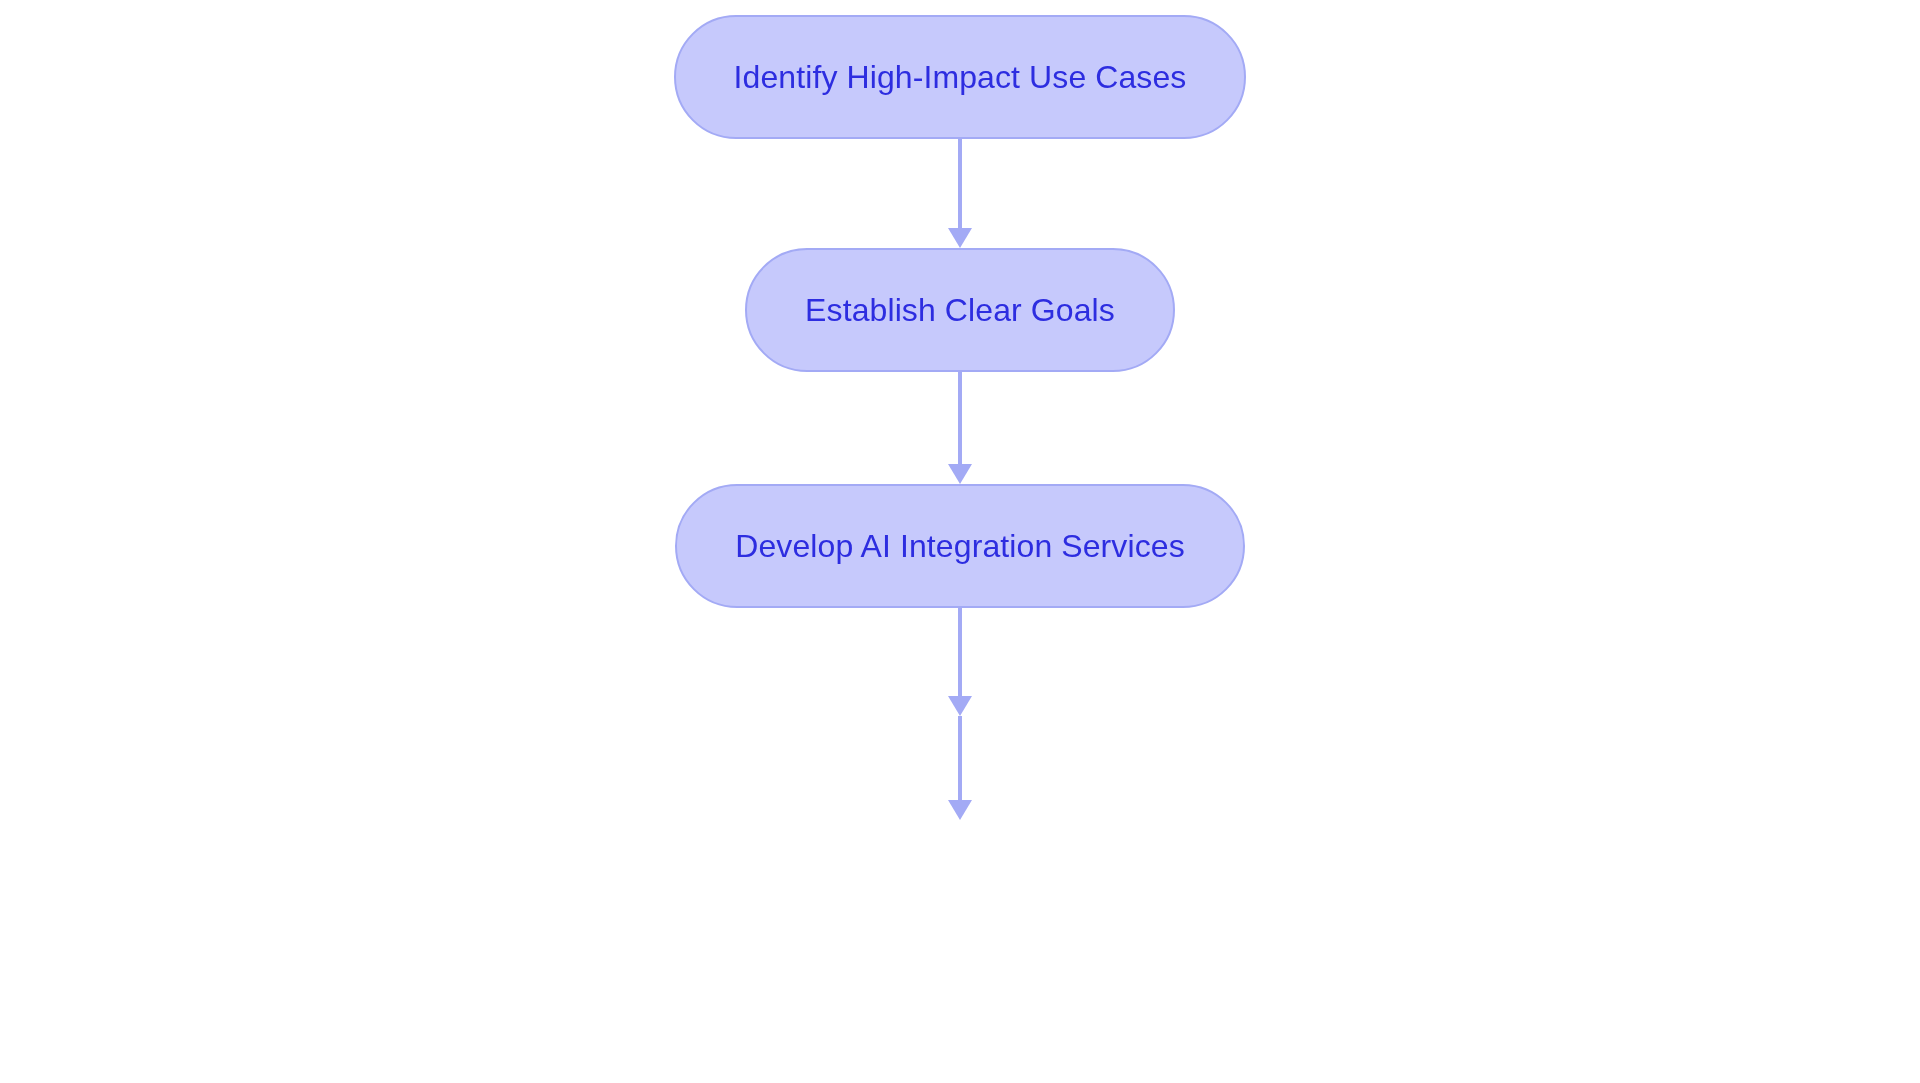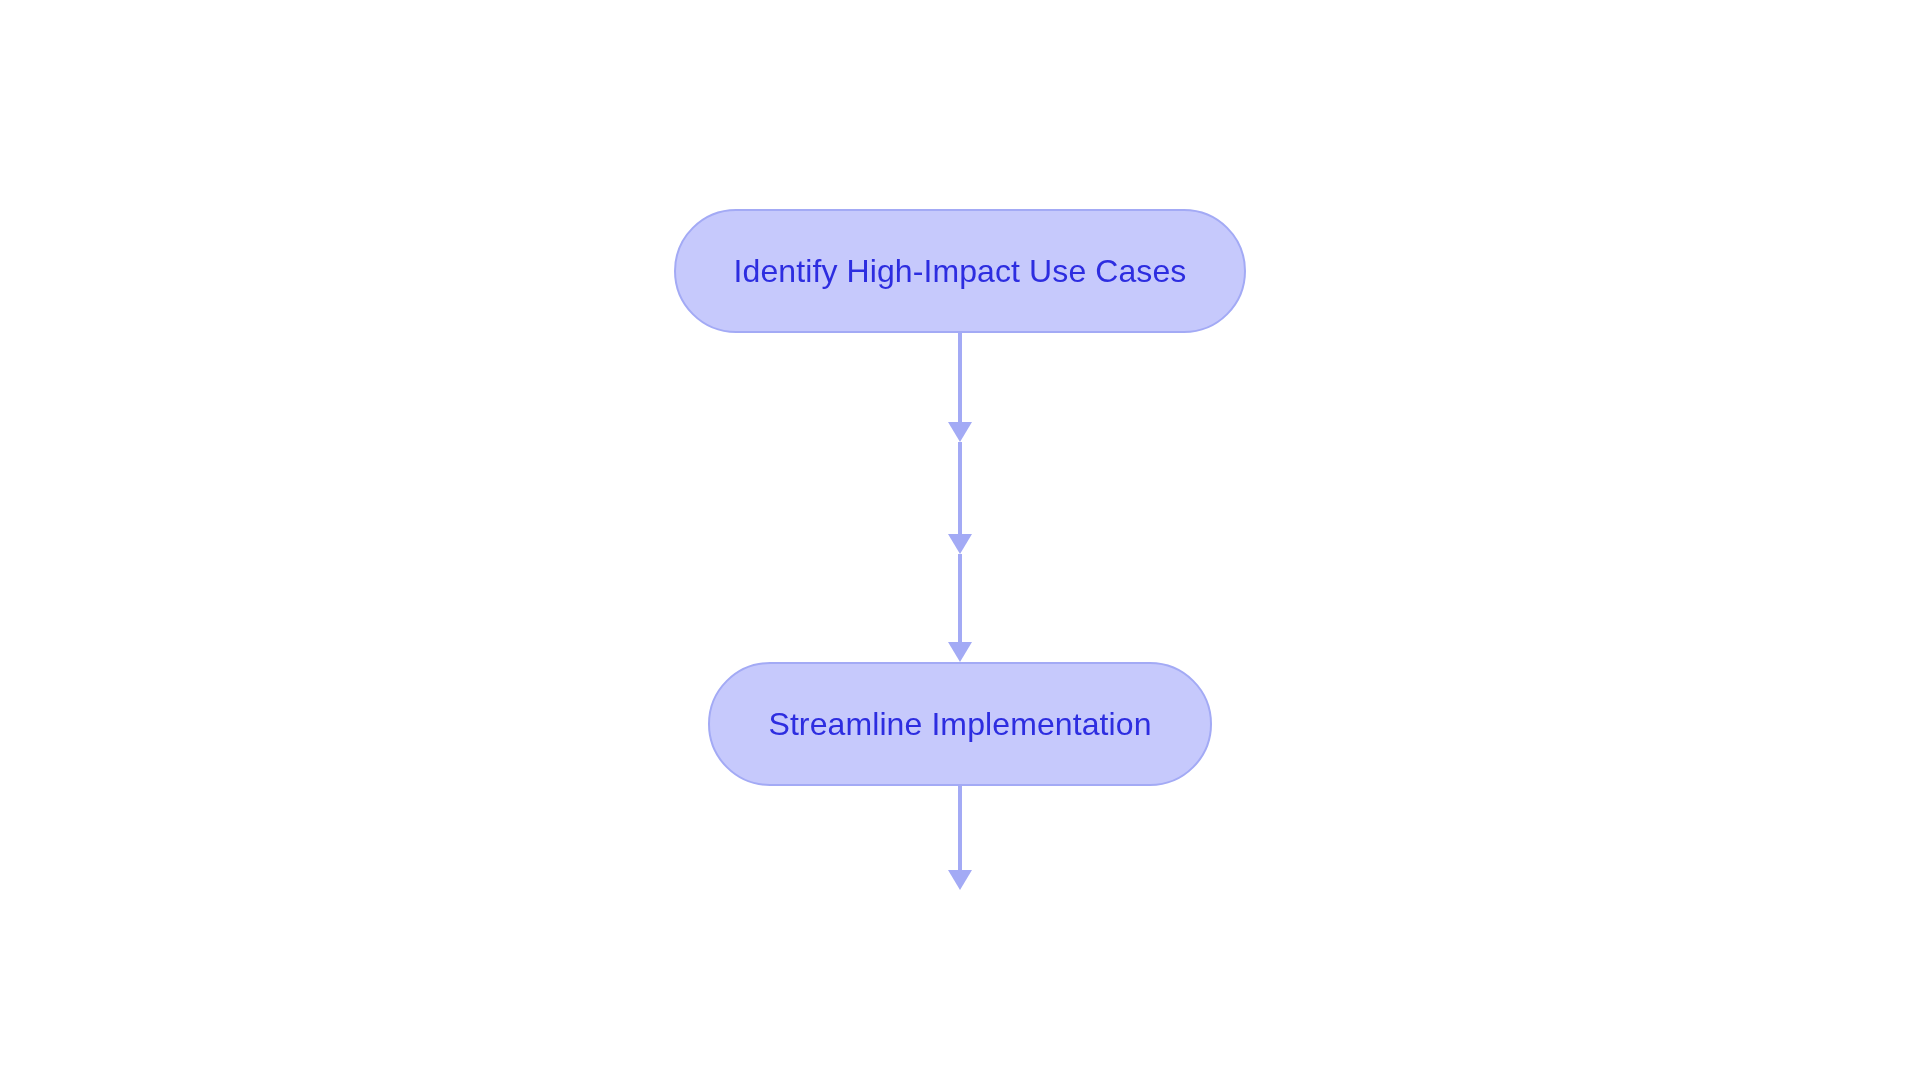--- a/index.html
+++ b/index.html
@@ -21,21 +21,21 @@
   }
   .flow-column {
     position: absolute;
     left: 0;
     top: 0;
     width: 1920px;
     height: 1083px;
     display: flex;
     flex-direction: column;
     align-items: center;
-    justify-content: center;
+    justify-content: flex-start;
   }
   .flow-node {
     box-sizing: border-box;
     display: flex;
     align-items: center;
     justify-content: center;
     background: #c6c9fc;
     border: 2px solid #a3aaf5;
     border-radius: 999px;
     color: #2d2de0;
@@ -88,35 +88,38 @@
 
     <div class="flow-node">
       <span class="node-label">Identify High-Impact Use Cases</span>
     </div>
 
     <div class="flow-connector connector-1">
       <div class="connector-line"></div>
       <div class="connector-arrowhead"></div>
     </div>
 
+    <div class="flow-node">
+      <span class="node-label">Establish Clear Goals</span>
+    </div>
 
     <div class="flow-connector connector-2">
       <div class="connector-line"></div>
       <div class="connector-arrowhead"></div>
     </div>
 
+    <div class="flow-node">
+      <span class="node-label">Develop AI Integration Services</span>
+    </div>
 
     <div class="flow-connector connector-3">
       <div class="connector-line"></div>
       <div class="connector-arrowhead"></div>
     </div>
 
-    <div class="flow-node">
-      <span class="node-label">Streamline Implementation</span>
-    </div>
 
     <div class="flow-connector connector-4">
       <div class="connector-line"></div>
       <div class="connector-arrowhead"></div>
     </div>
 
 
   </div>
 </div>
 

